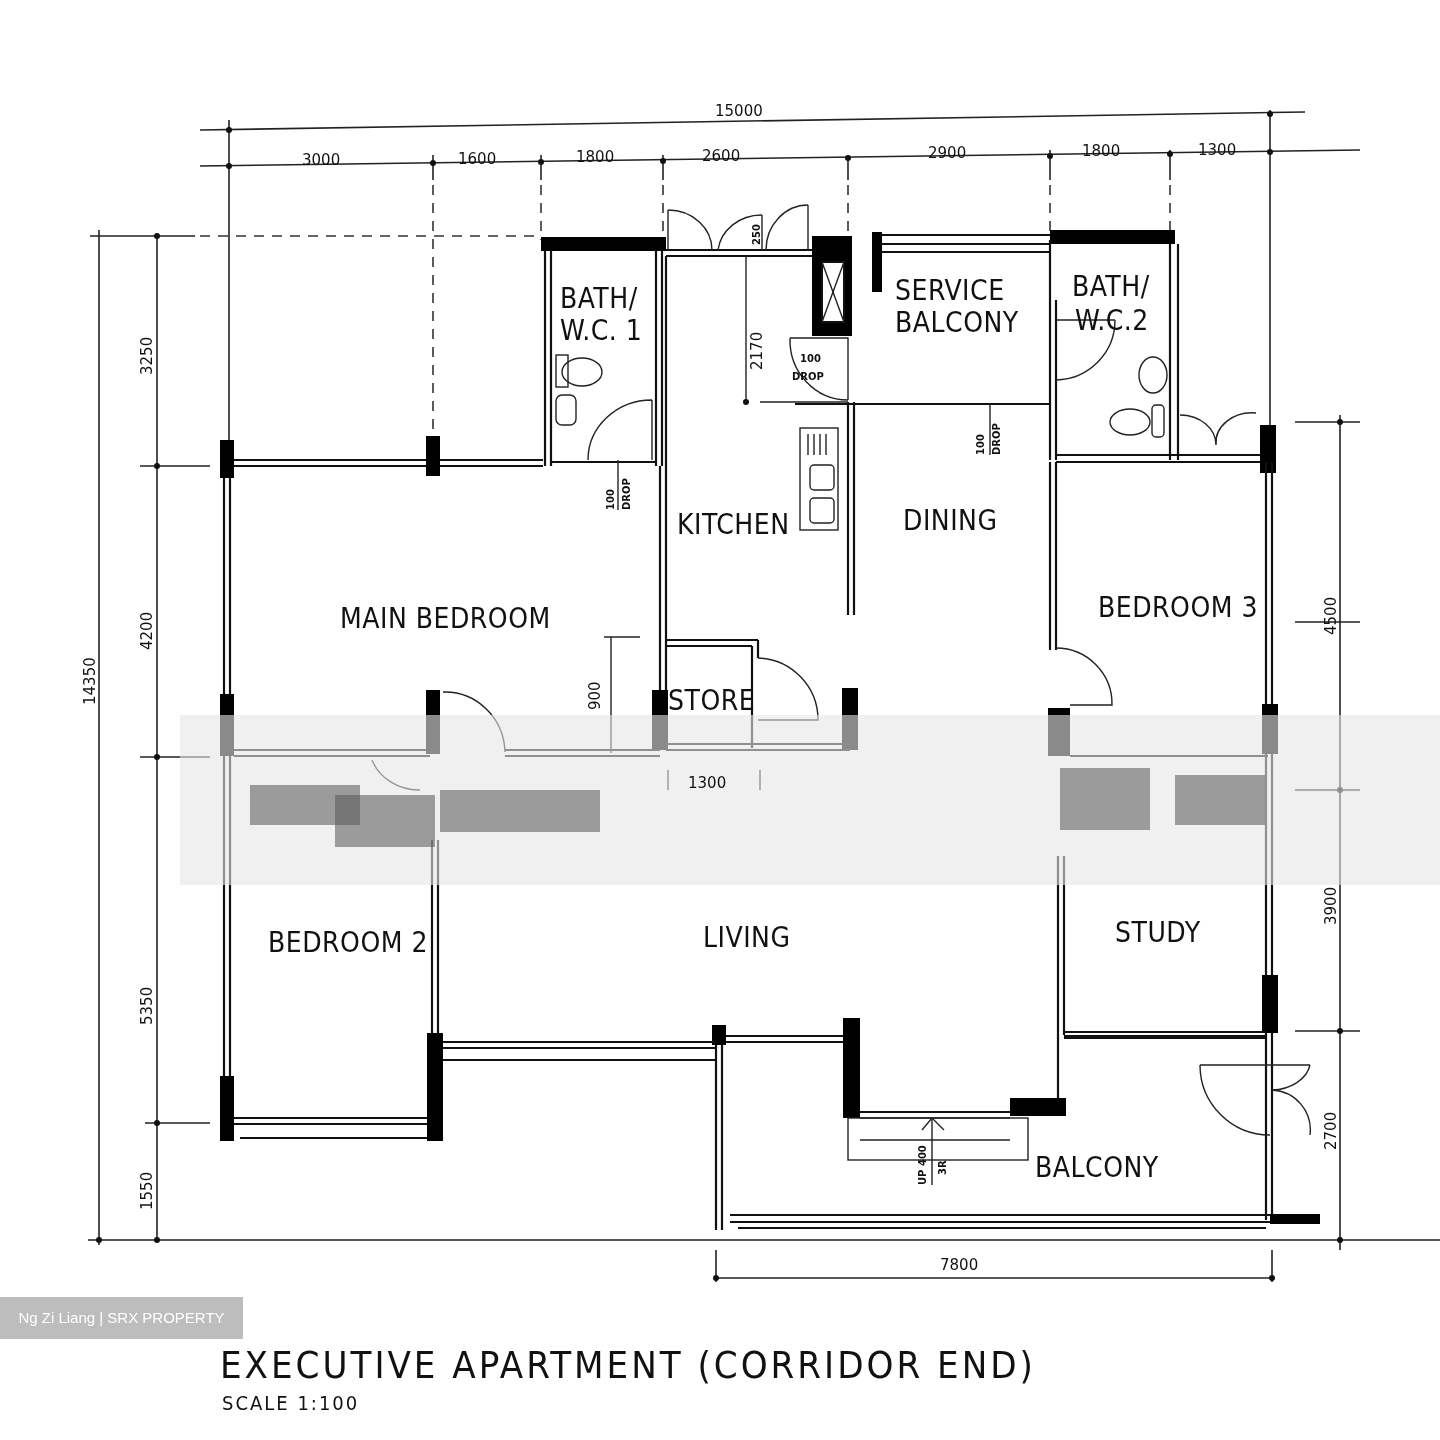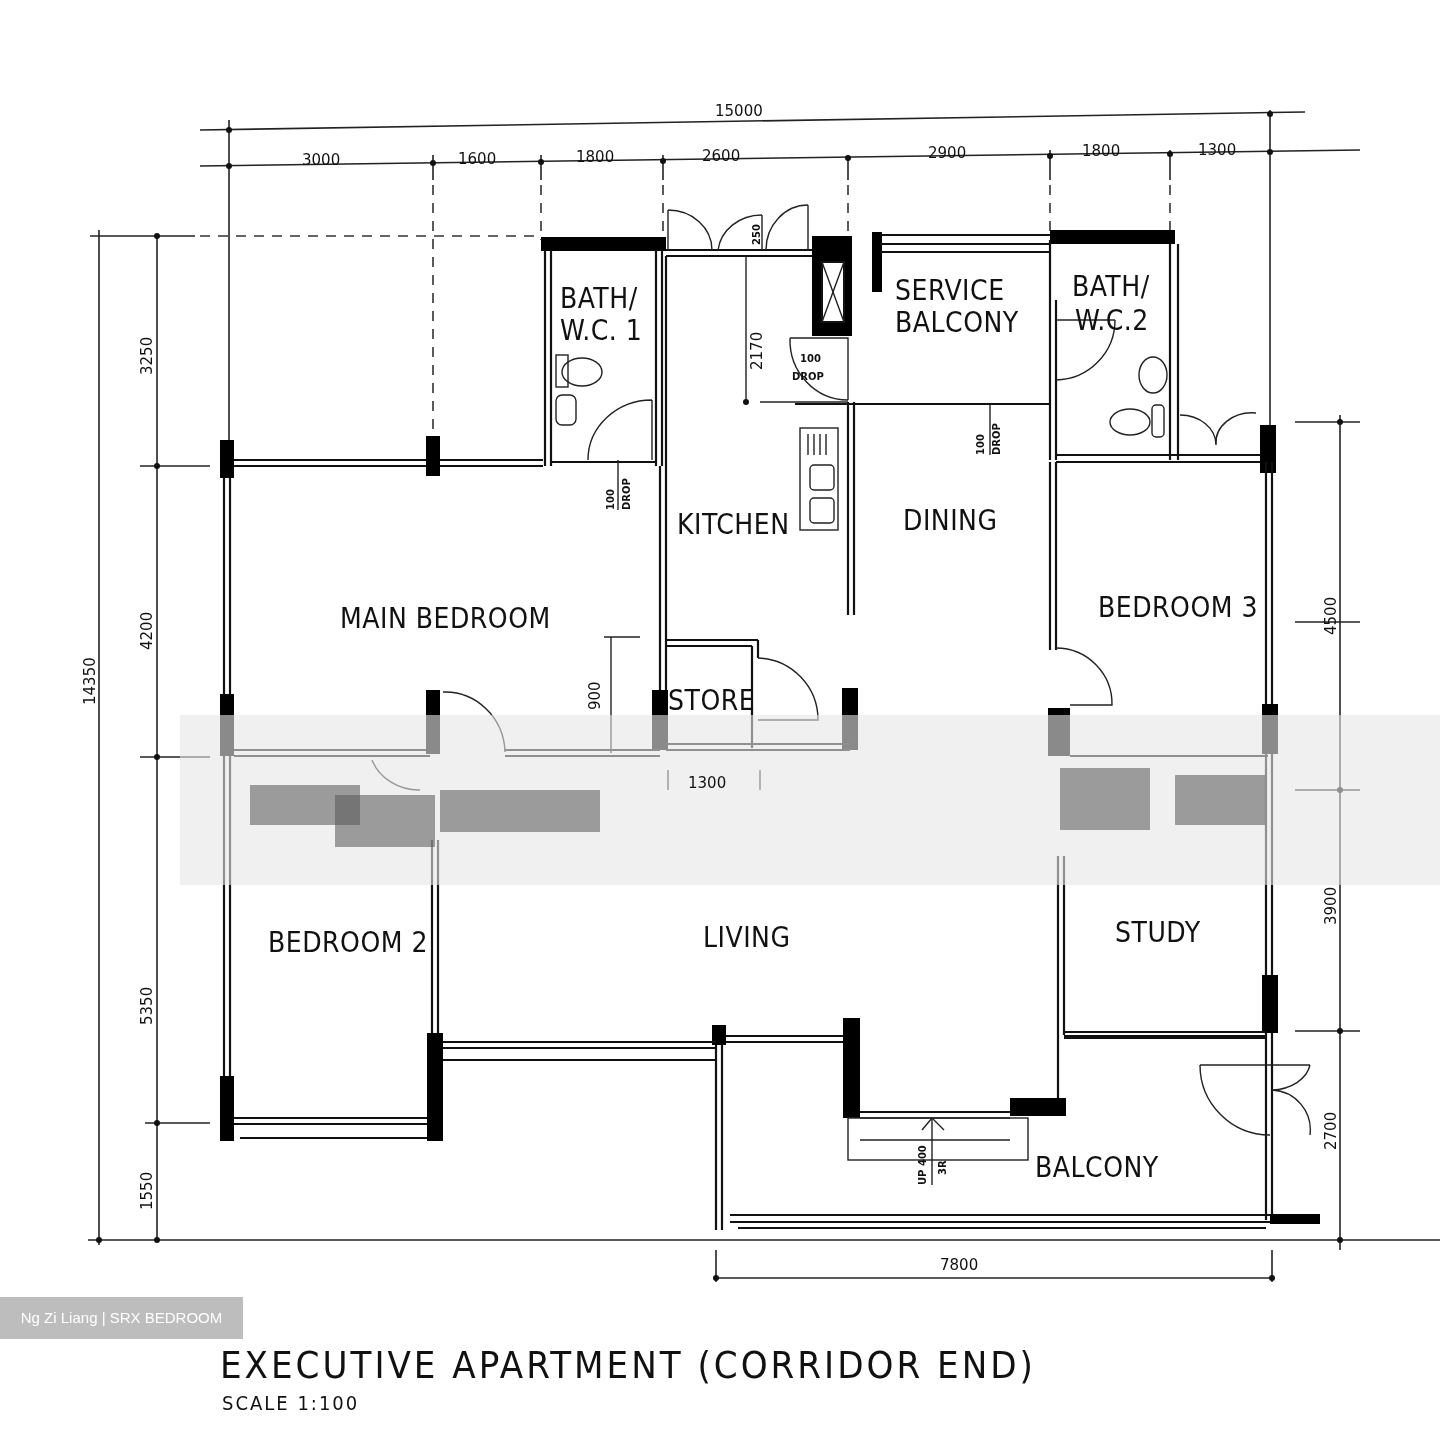--- a/index.html
+++ b/index.html
@@ -311,13 +311,13 @@
   <text class="small" x="792" y="380">DROP</text>
   <text class="small" transform="translate(984,455) rotate(-90)">100</text>
   <text class="small" transform="translate(1000,455) rotate(-90)">DROP</text>
   <text class="small" transform="translate(926,1185) rotate(-90)">UP 400</text>
   <text class="small" transform="translate(946,1175) rotate(-90)">3R</text>
 
   <text class="title" x="220" y="1378">EXECUTIVE APARTMENT (CORRIDOR END)</text>
   <text class="scale" x="222" y="1410">SCALE 1:100</text>
 </svg>
 
-<div class="watermark">Ng Zi Liang | SRX BEDROOM</div>
+<div class="watermark">Ng Zi Liang | SRX PROPERTY</div>
 
 </body></html>

